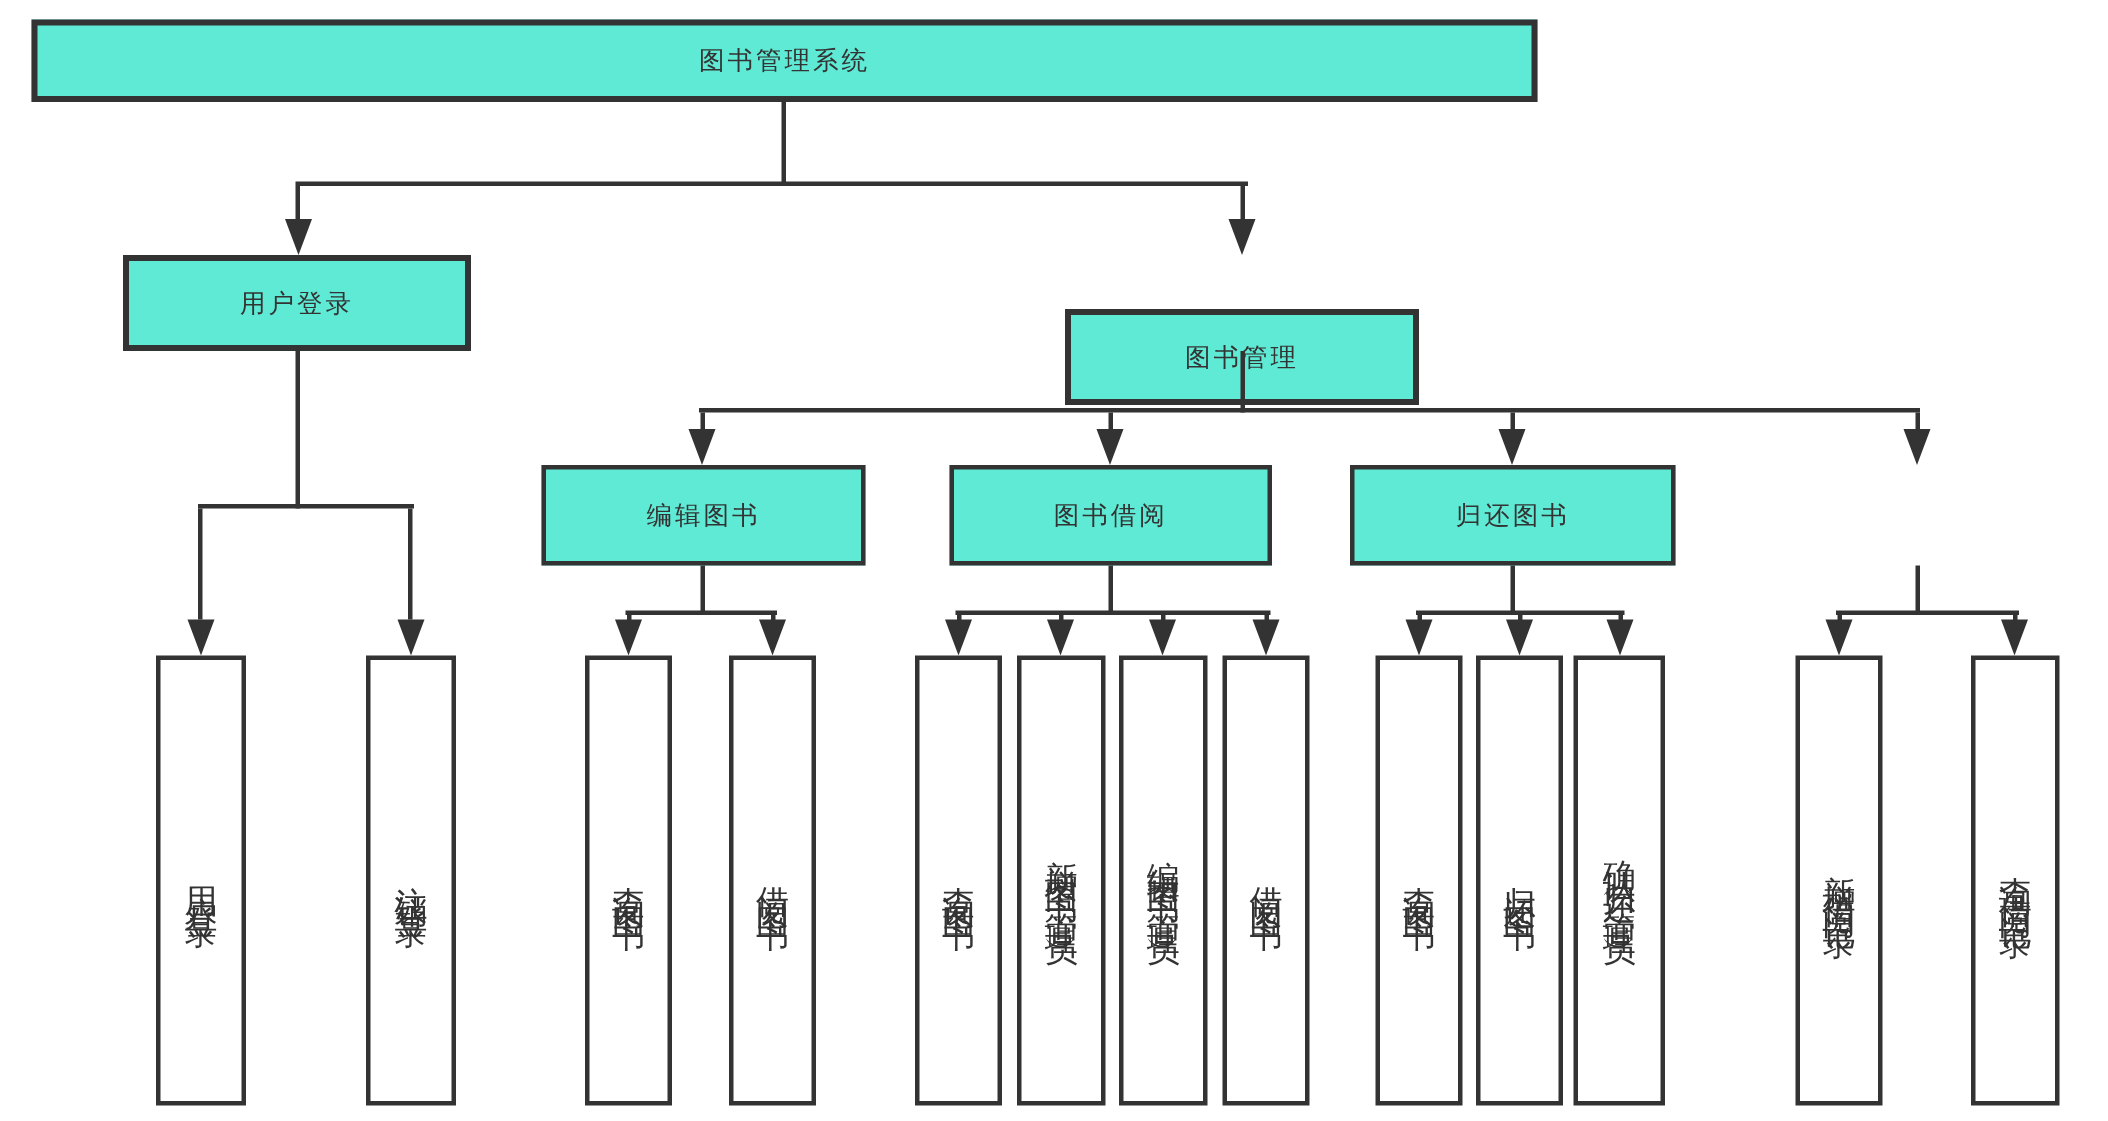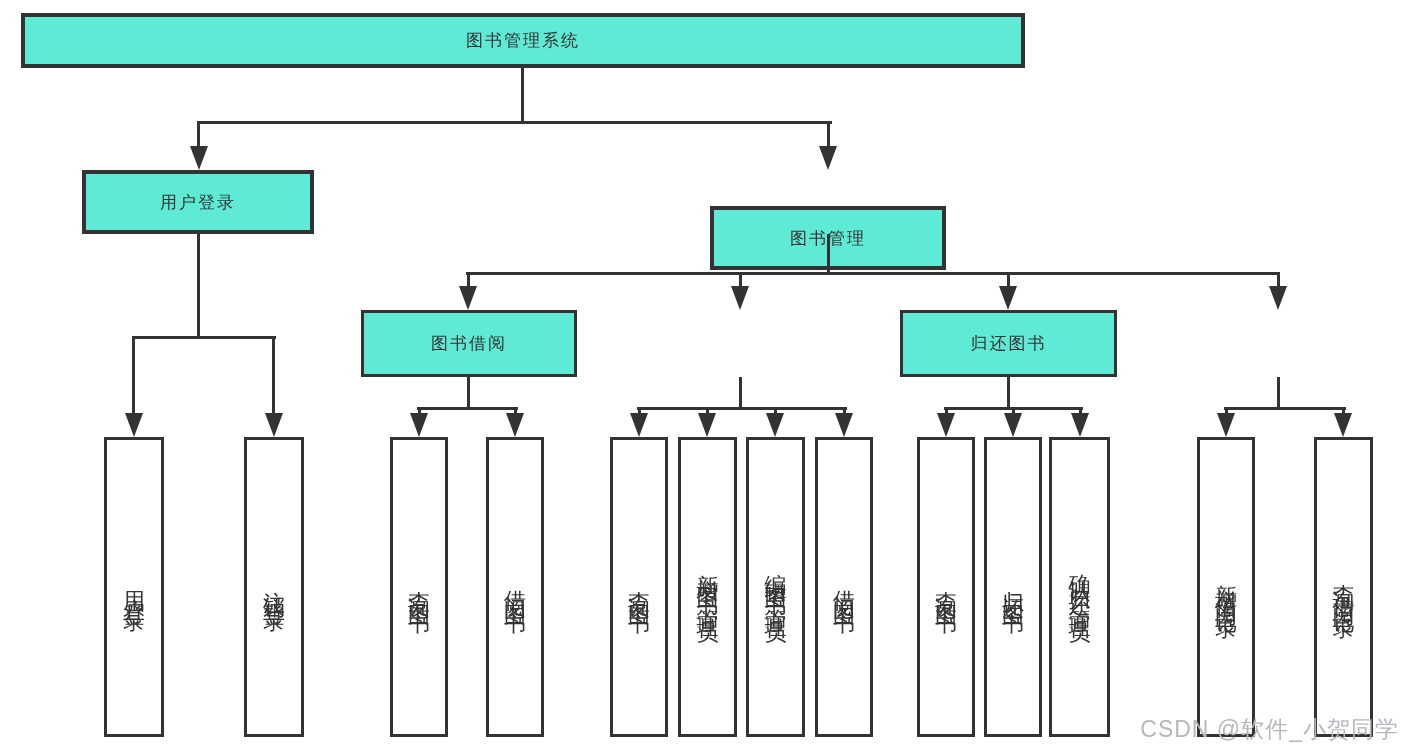--- a/index.html
+++ b/index.html
@@ -78,20 +78,23 @@
   <div class="ln" style="left:467px;top:275px;width:3px;height:12px;"></div>
   <div class="arr" style="left:459px;top:286px;"></div>
   <div class="ln" style="left:739px;top:275px;width:3px;height:12px;"></div>
   <div class="arr" style="left:731px;top:286px;"></div>
   <div class="ln" style="left:1007px;top:275px;width:3px;height:12px;"></div>
   <div class="arr" style="left:999px;top:286px;"></div>
   <div class="ln" style="left:1277px;top:275px;width:3px;height:12px;"></div>
   <div class="arr" style="left:1269px;top:286px;"></div>
 
   <div class="box" style="left:361px;top:310px;width:216px;height:67px;">
+    <span>编辑图书</span>
+  </div>
+  <div class="box" style="left:633px;top:310px;width:215px;height:67px;">
     <span>图书借阅</span>
   </div>
   <div class="box" style="left:900px;top:310px;width:217px;height:67px;">
     <span>归还图书</span>
   </div>
 
   <div class="ln" style="left:467px;top:377px;width:3px;height:33px;"></div>
   <div class="ln" style="left:417px;top:407px;width:101px;height:3px;"></div>
   <div class="ln" style="left:418px;top:410px;width:3px;height:4px;"></div>
   <div class="arr" style="left:410px;top:413px;"></div>
@@ -162,15 +165,14 @@
     <span class="vtext">确认归还（管理员）</span>
   </div>
 
   <div class="leaf" style="left:1197px;width:58px;">
     <span class="vtext">新增借阅记录</span>
   </div>
   <div class="leaf" style="left:1314px;width:59px;">
     <span class="vtext">查询借阅记录</span>
   </div>
 
-  <div id="watermark">CSDN @软件_小贺同学</div>
 
 </div>
 
 </body></html>

